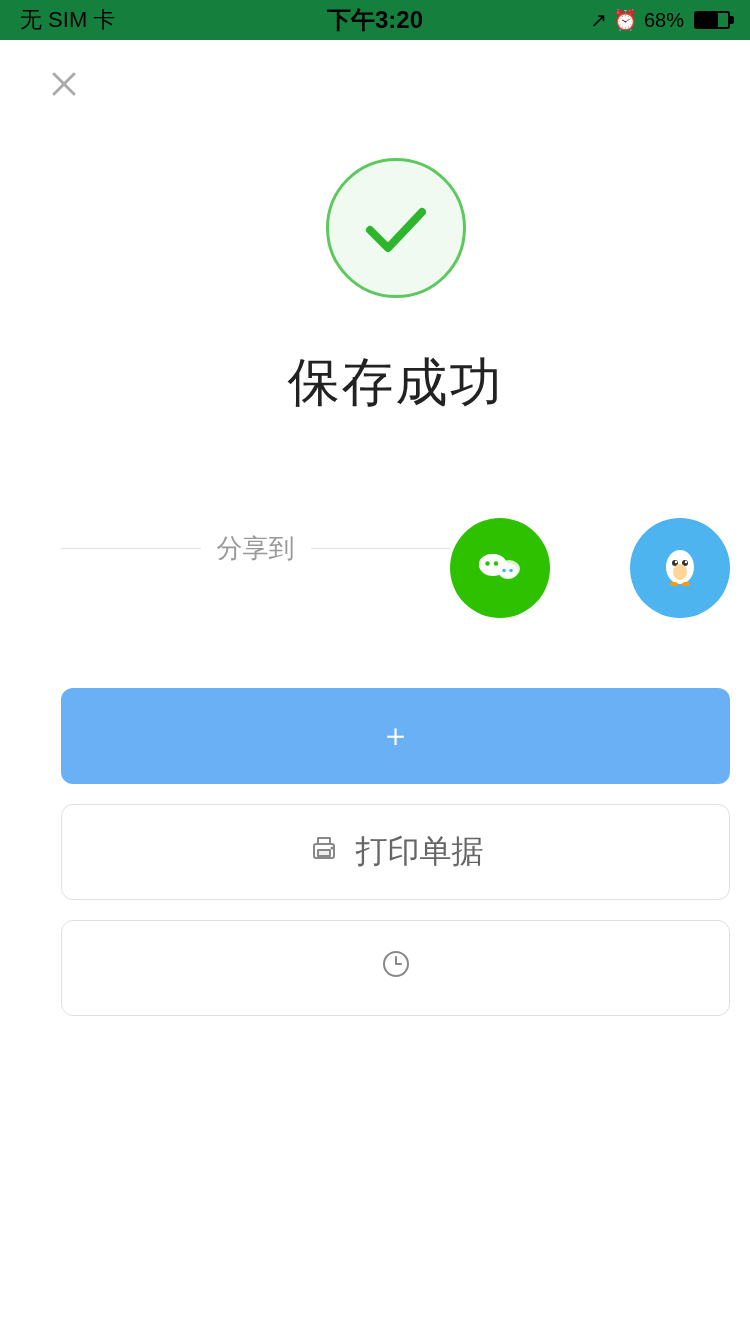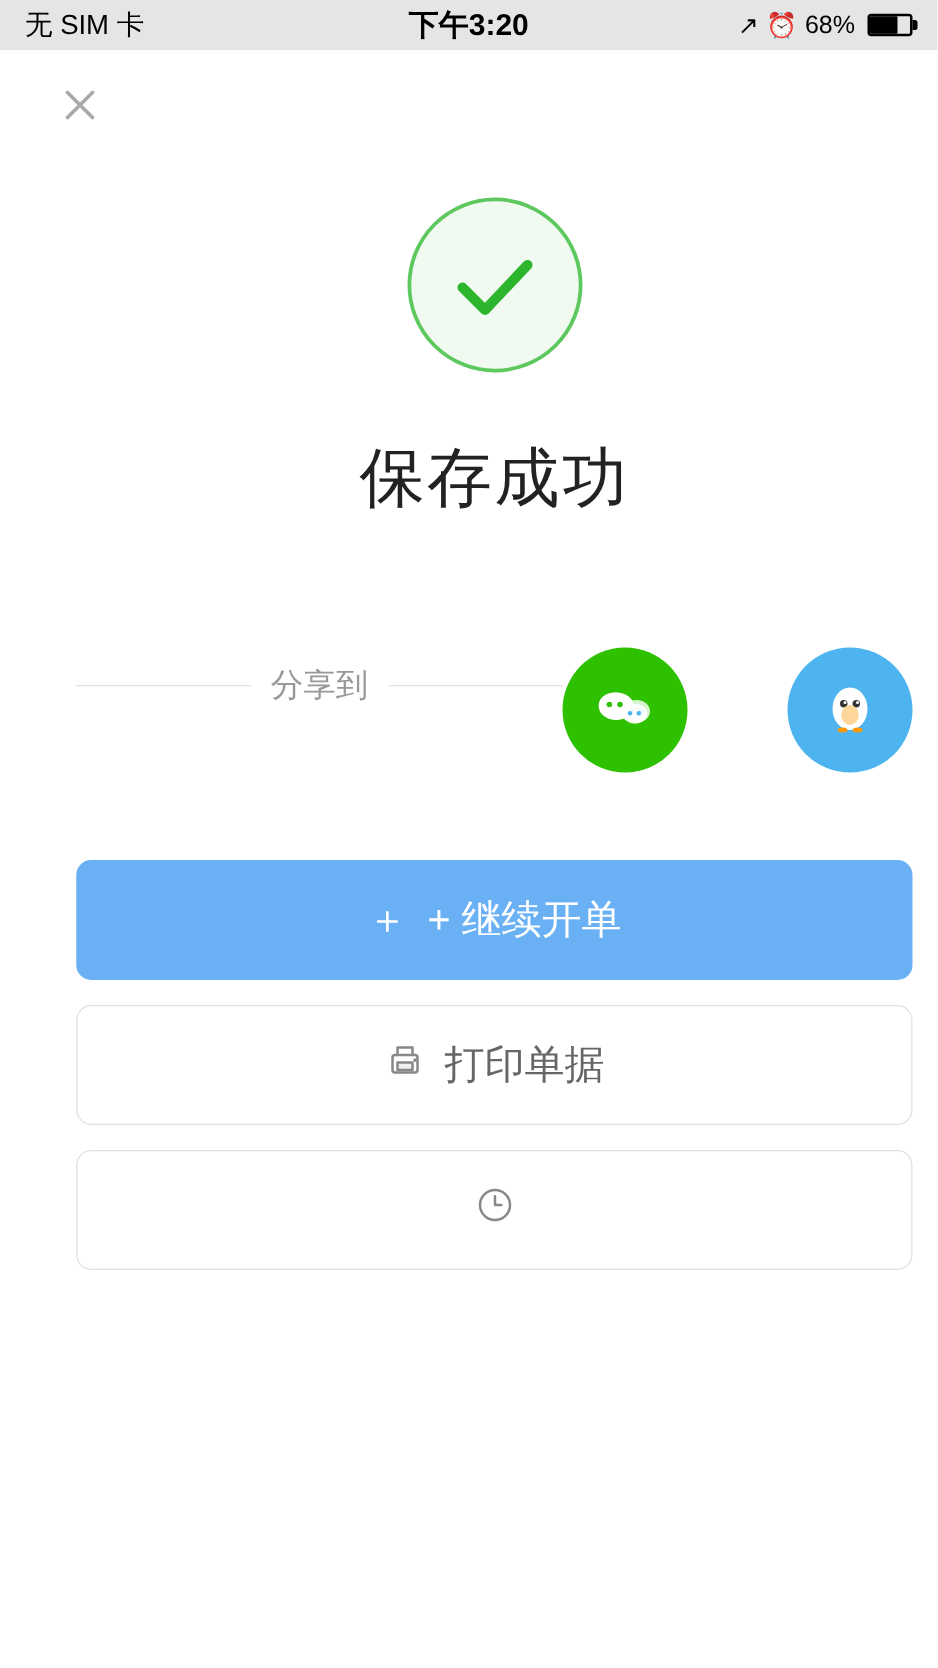--- a/index.html
+++ b/index.html
@@ -13,21 +13,21 @@
       flex-direction: column;
     }
 
     
     .status-bar {
       height: 40px;
       display: flex;
       align-items: center;
       justify-content: space-between;
       padding: 0 20px;
-      background: #e5e5e5;
+      background: #15803d;
     }
     .status-left {
       display: flex;
       align-items: center;
       gap: 8px;
       font-size: 22px;
       font-weight: 500;
       color: #000;
     }
     .status-center {
@@ -286,21 +286,20 @@
           <ellipse cx="35" cy="45" rx="4" ry="2" fill="#f90"></ellipse>
         </svg>
       </div>
     </div>
   </div>
 
   <div class="action-buttons">
 
     <button class="action-btn primary">
       <span>＋</span>
-      <span>+ 继续开单</span>
     </button>
 
     <button class="action-btn secondary">
       <span>
         <svg width="32" height="32" viewBox="0 0 32 32" fill="none" stroke="#888" stroke-width="2" stroke-linecap="round" stroke-linejoin="round">
           <rect x="6" y="12" width="20" height="14" rx="2"></rect>
           <path d="M10 12V6h12v6"></path>
           <rect x="10" y="18" width="12" height="6" fill="#eee" stroke="#888"></rect>
           <circle cx="24" cy="16" r="1.5" fill="#888" stroke="none"></circle>
         </svg>

